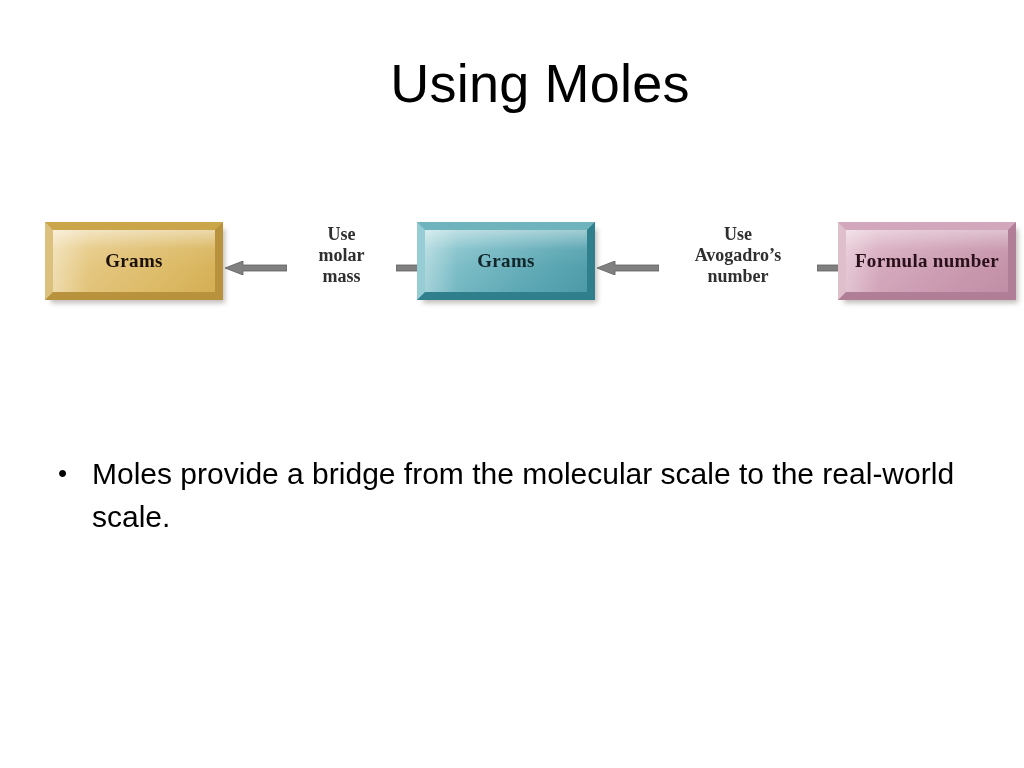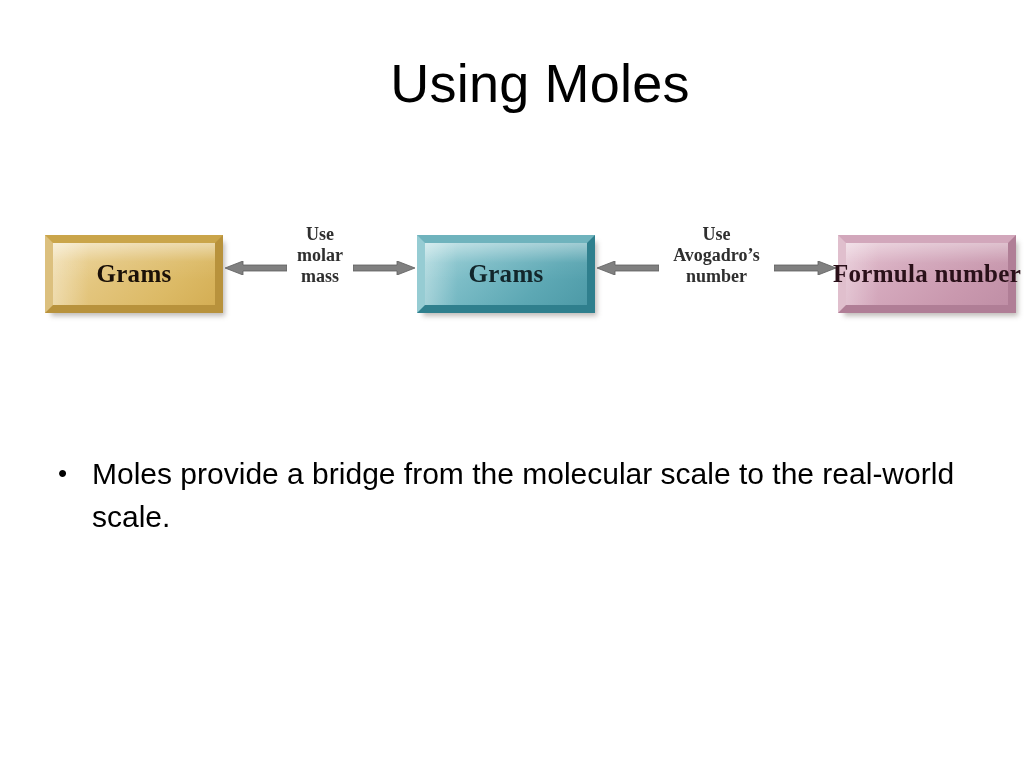--- a/index.html
+++ b/index.html
@@ -38,31 +38,31 @@
   #diagram {
     position: absolute;
     left: 0;
     top: 222px;
     width: 1024px;
     height: 100px;
   }
 
   .flow-box {
     position: absolute;
-    top: 13px;
+    top: 0;
     height: 78px;
     box-sizing: border-box;
     border-style: solid;
     border-width: 8px;
     display: flex;
     align-items: center;
     justify-content: center;
     font-family: "Liberation Serif", serif;
     font-weight: bold;
-    font-size: 25px;
+    font-size: 19px;
     color: #1a1008;
     letter-spacing: 0.3px;
     box-shadow: 4px 5px 5px -2px rgba(90, 80, 70, 0.38);
   }
   .flow-box .box-label {
     position: relative;
     z-index: 3;
     white-space: nowrap;
   }
   
@@ -116,20 +116,21 @@
     background:
       linear-gradient(to bottom, rgba(255,255,255,0.40) 0%, rgba(255,255,255,0.05) 32%, rgba(255,255,255,0) 62%),
       linear-gradient(to right, rgba(255,255,255,0.26) 0%, rgba(255,255,255,0) 20%);
   }
 
   
   .arrow-group {
     position: absolute;
     top: 0;
     height: 100px;
+    padding-left: 43px;
   }
   #arrow-group-molar-mass { left: 223px; width: 194px; }
   #arrow-group-avogadro  { left: 595px; width: 243px; }
 
   .arrow {
     position: absolute;
     top: 39px;
     height: 14px;
   }
   .arrow svg { display: block; }

